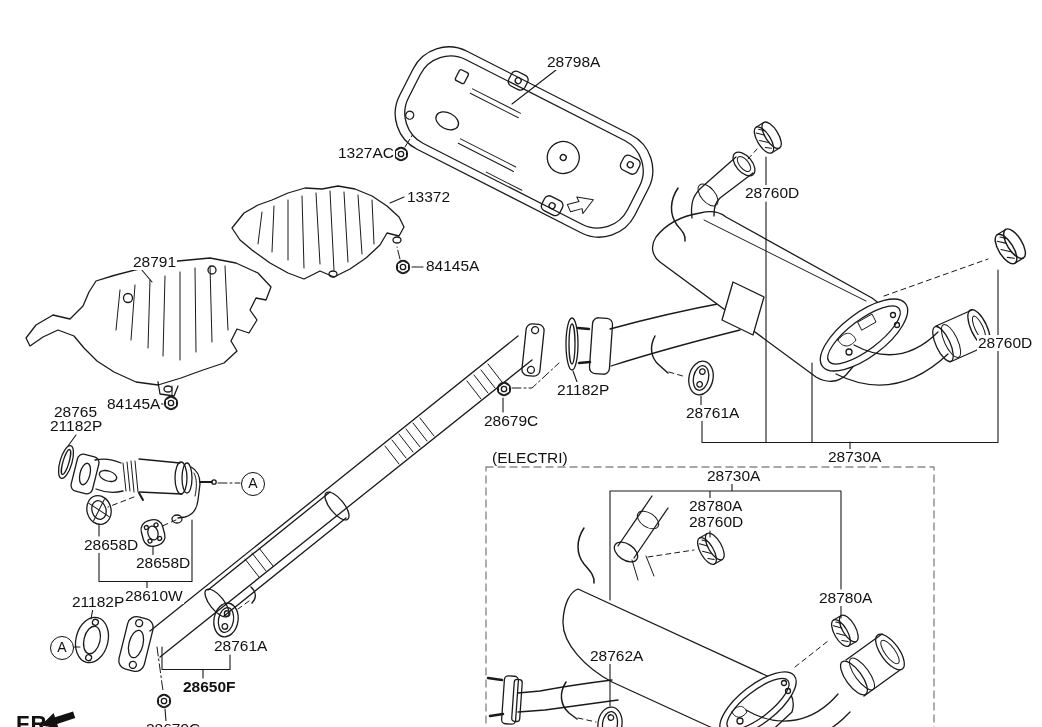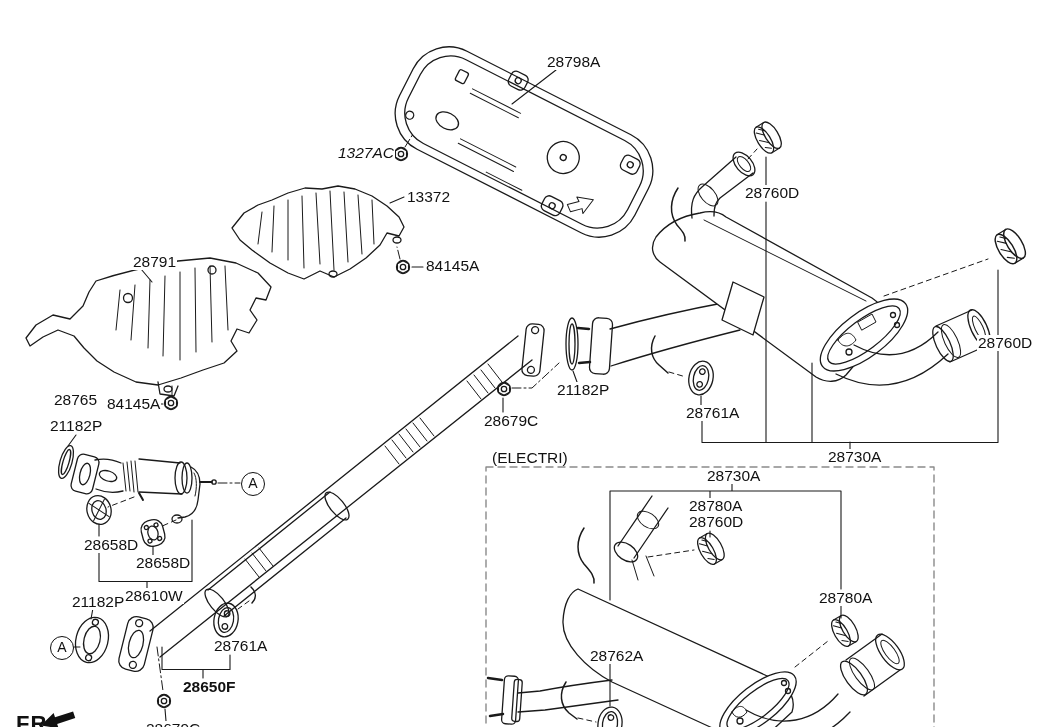--- a/index.html
+++ b/index.html
@@ -225,28 +225,28 @@
   </g>
   <g stroke-width="1" stroke-dasharray="9 3 2 3">
     <path d="M405,117 L413,104 M400,229 L397,217 M172,365 L172,353 M512,358 L532,358 L559,333 M157,617 L163,661 M72,617 L80,617 M218,453 L240,453"></path>
   </g>
   <g stroke-width="1" stroke-dasharray="5 4">
     <path d="M134,467 L108,477 M176,490 L160,497 M249,571 L238,579 M669,342 L686,347 M748,129 L757,119 M884,266 L988,229 M648,527 L694,520 M795,637 L828,611 M578,688 L596,692"></path>
   </g>
 </svg>
 
 <div class="lbl" style="left: 546px; top: 24px;">28798A</div>
-<div class="lbl" style="left: 337px; top: 115px; font-style: italic;">1327AC</div>
+<div class="lbl" style="left: 337px; top: 115px;">1327AC</div>
 <div class="lbl" style="left: 406px; top: 159px;">13372</div>
 <div class="lbl" style="left: 132px; top: 224px;">28791</div>
 <div class="lbl" style="left: 425px; top: 228px;">84145A</div>
 <div class="lbl" style="left: 744px; top: 155px;">28760D</div>
 <div class="lbl" style="left: 977px; top: 305px;">28760D</div>
 <div class="lbl" style="left: 106px; top: 366px;">84145A</div>
-<div class="lbl" style="left: 53px; top: 362px;">28765</div>
+<div class="lbl" style="left: 53px; top: 374px;">28765</div>
 <div class="lbl" style="left: 49px; top: 388px;">21182P</div>
 <div class="lbl" style="left: 556px; top: 352px;">21182P</div>
 <div class="lbl" style="left: 483px; top: 383px;">28679C</div>
 <div class="lbl" style="left: 685px; top: 375px;">28761A</div>
 <div class="lbl" style="left: 827px; top: 419px;">28730A</div>
 <div class="lbl" style="left: 491px; top: 420px;">(ELECTRI)</div>
 <div class="lbl" style="left: 706px; top: 438px;">28730A</div>
 <div class="lbl" style="left: 688px; top: 468px;">28780A</div>
 <div class="lbl" style="left: 688px; top: 484px;">28760D</div>
 <div class="lbl" style="left: 818px; top: 560px;">28780A</div>

